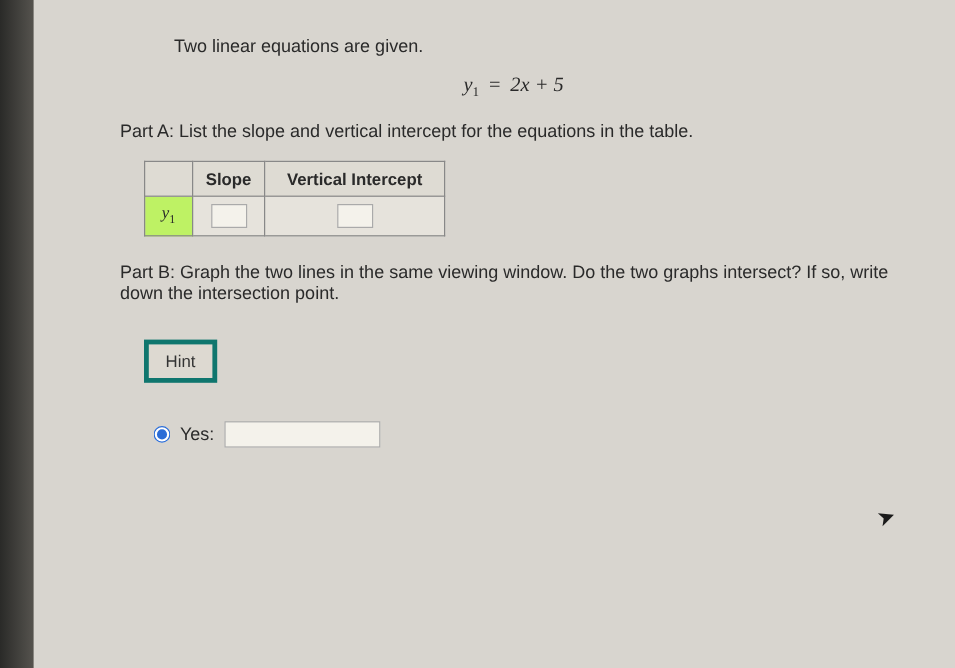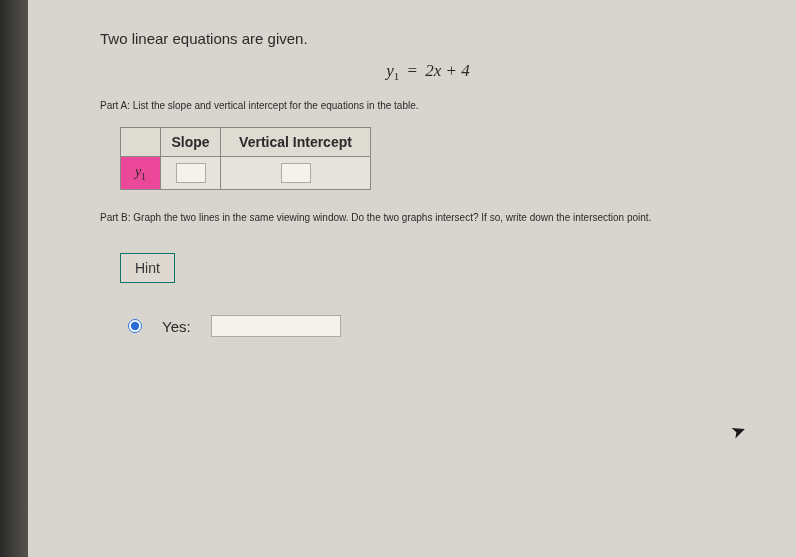--- a/index.html
+++ b/index.html
@@ -5,66 +5,66 @@
     * { box-sizing: border-box; margin: 0; padding: 0; }
     body {
       font-family: Arial, Helvetica, sans-serif;
       background: #d8d5cf;
       width: 796px;
       height: 557px;
       padding: 30px 40px 30px 100px;
       color: #2a2a2a;
       position: relative;
     }
-    .intro { font-size: 15px; margin-bottom: 14px; }
+    .intro { font-size: 15px; margin-bottom: 14px; margin-left: 45px; }
     .equations { text-align: center; margin: 8px 0 18px; }
     .eq { font-family: 'Times New Roman', serif; font-style: italic; font-size: 17px; margin: 6px 0; }
     .eq sub { font-size: 11px; font-style: normal; }
     .eq .op { font-style: normal; margin: 0 4px; }
-    .part-label { font-size: 10px; margin: 10px 0 16px; }
+    .part-label { font-size: 15px; margin: 10px 0 16px; }
     table.answer {
       border-collapse: collapse;
       margin: 14px 0 22px 20px;
       font-size: 14px;
     }
     table.answer th, table.answer td {
       border: 1px solid #888;
       padding: 6px 10px;
       text-align: center;
       background: #e6e3dc;
     }
     table.answer th { font-weight: bold; background: #dedbd3; }
     table.answer td.rowhead {
       font-family: 'Times New Roman', serif;
       font-style: italic;
-      background: #ec4899;
+      background: #bef264;
       width: 40px;
     }
     table.answer td.rowhead sub { font-size: 10px; font-style: normal; }
     .mini-input {
       width: 30px; height: 20px;
       border: 1px solid #aaa;
       background: #f4f2eb;
       display: inline-block;
       font-size: 13px;
       text-align: center;
     }
     .col-slope { width: 60px; }
     .col-intercept { width: 150px; }
     .hint-btn {
-      border: 1px solid #0f766e;
+      border: 4px solid #0f766e;
       background: #ddd9d1;
       padding: 6px 14px;
       font-size: 14px;
       cursor: pointer;
       margin: 14px 0 24px 20px;
       color: #333;
     }
     .radio-group { margin-left: 28px; font-size: 15px; }
-    .radio-row { display: flex; align-items: center; gap: 20px; margin: 8px 0; }
+    .radio-row { display: flex; align-items: center; gap: 8px; margin: 8px 0; }
     .radio-row input[type="radio"] { width: 14px; height: 14px; accent-color: #2a6cd6; }
     .text-input {
       border: 1px solid #aaa;
       background: #f4f2eb;
       width: 130px; height: 22px;
       font-size: 13px;
       padding: 2px 4px;
     }
     .cursor-arrow {
       position: absolute;
@@ -84,21 +84,21 @@
 
 
 <div class="left-edge"></div>
 
 <p class="intro">Two linear equations are given.</p>
 
 <div class="equations">
   <div class="eq">
     <span>y</span><sub>1</sub>
     <span class="op">=</span>
-    <span>2x + 4</span>
+    <span>2x + 5</span>
   </div>
 </div>
 
 <p class="part-label">Part A: List the slope and vertical intercept for the equations in the table.</p>
 
 <table class="answer">
   <tbody>
       <tr>
     <th></th>
     <th class="col-slope">Slope</th>

